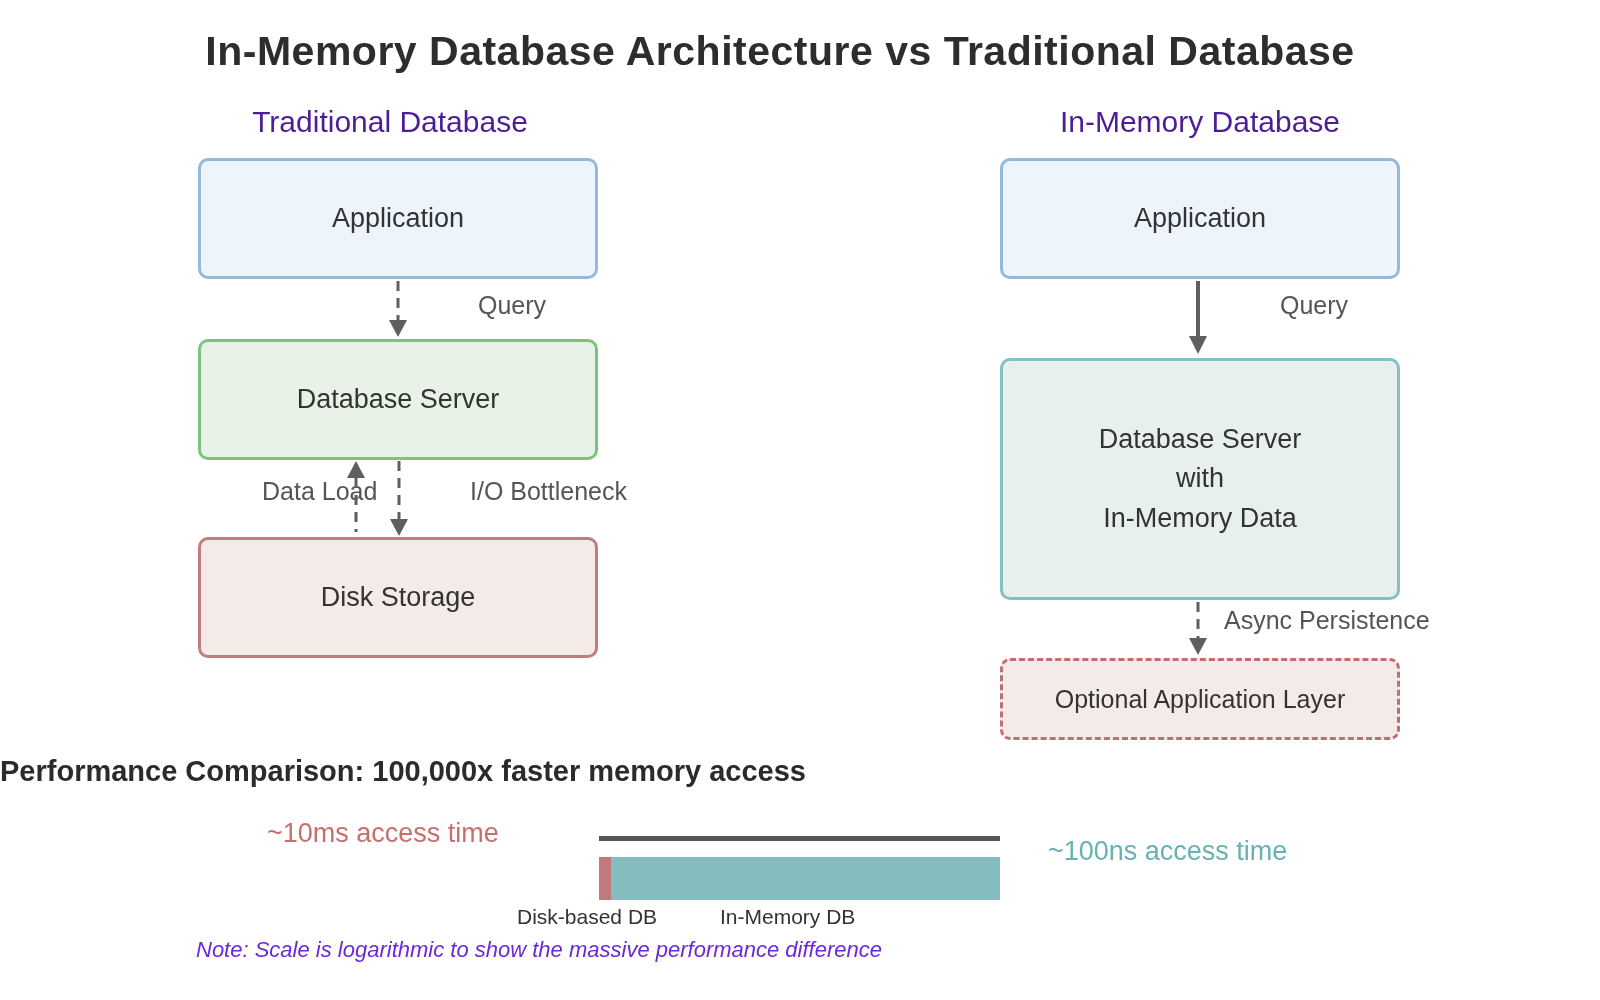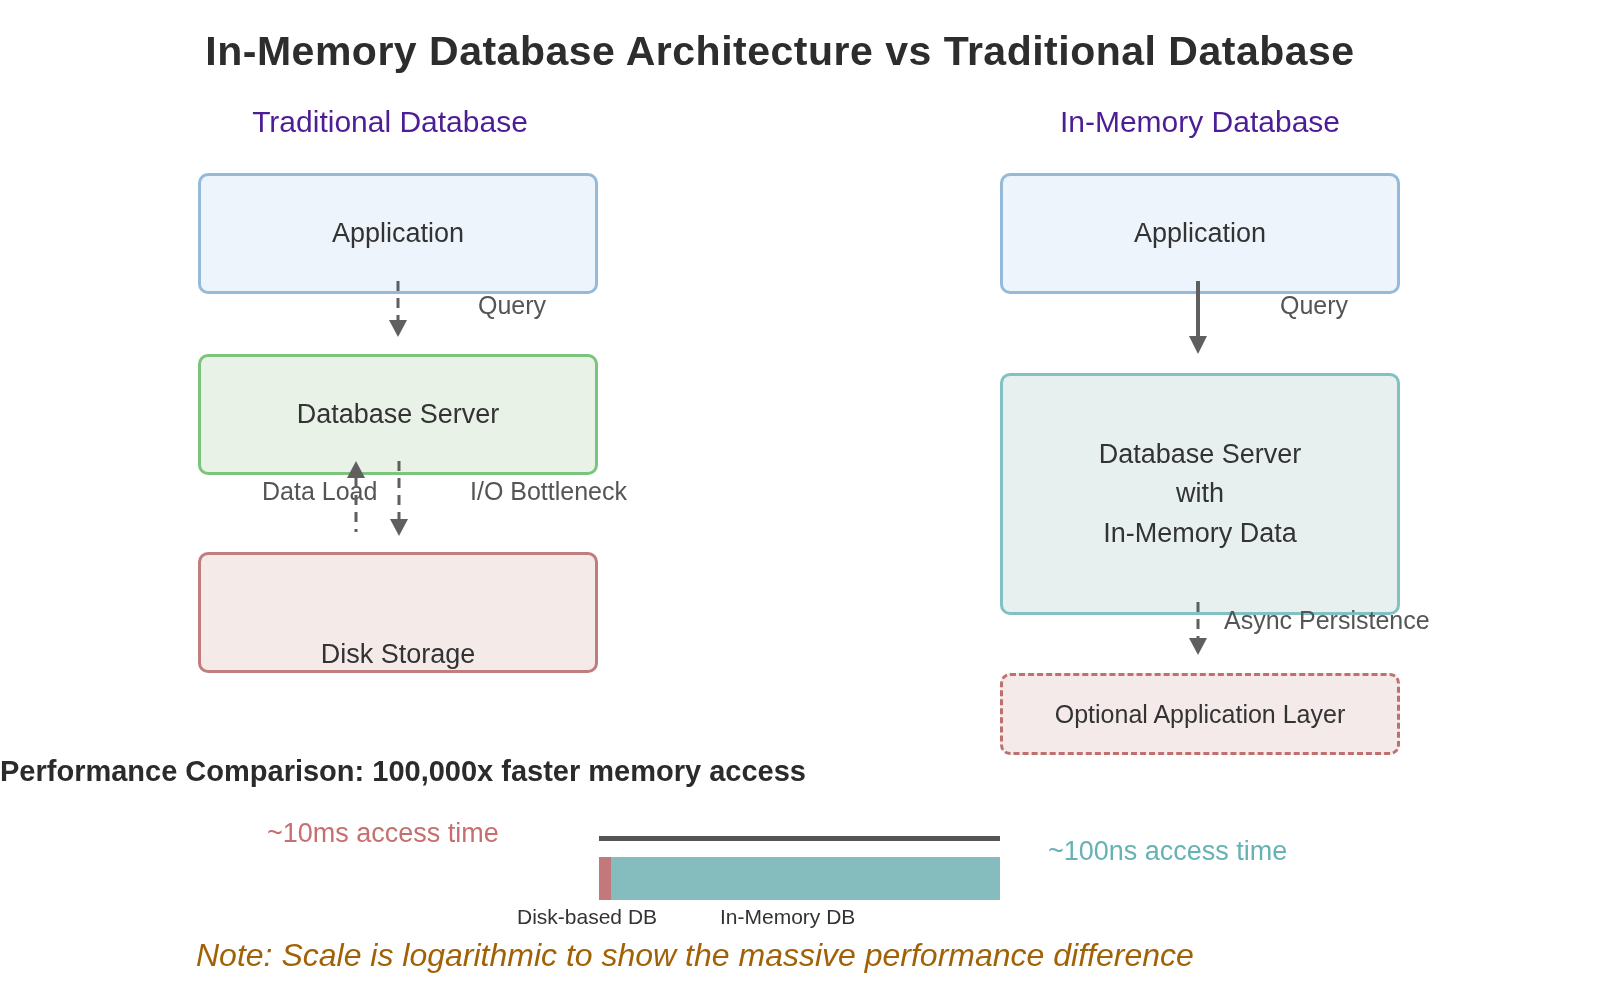--- a/index.html
+++ b/index.html
@@ -32,21 +32,20 @@
     box-sizing: border-box;
     width: 400px;
     border: 3px solid;
     border-radius: 10px;
     display: flex;
     align-items: center;
     justify-content: center;
     text-align: center;
     font-size: 27px;
     color: #333333;
-    margin-top: 15px;
   }
   .node-box.blue  { background: #eef4fb; border-color: #94b9d9; }
   .node-box.green { background: #e9f2e7; border-color: #7cc47e; }
   .node-box.teal  { background: #e7f0ef; border-color: #82c1c1; white-space: pre-line; line-height: 1.45; }
   .node-box.red   { background: #f4ebe9; border-color: #bf7d7d; }
   .node-box.dashed-red {
     background: #f5eaea;
     border: 3px dashed #c06f6f;
     font-size: 25px;
   }
@@ -97,23 +96,23 @@
     top: 905px;
     font-size: 21px;
     color: #333333;
     white-space: nowrap;
   }
   .bar-label.disk   { left: 517px; }
   .bar-label.memory { left: 720px; }
   .perf-note {
     position: absolute;
     left: 196px; top: 937px;
-    font-size: 32px;
+    font-size: 22px;
     font-style: italic;
-    color: #a16207;
+    color: #6d28d9;
     white-space: nowrap;
   }
 </style>
 </head>
 <body>
 
 <div class="canvas">
 
   <div class="diagram-title">In-Memory Database Architecture vs Traditional Database</div>
 
@@ -126,21 +125,21 @@
   <div class="edge-label" style="left:478px; top:291px;">Query</div>
 
   <div class="node-box green" style="left:198px; top:339px; height:121px;">
     <span>Database Server</span>
   </div>
 
   <div class="edge-label" style="left:262px; top:477px;">Data Load</div>
 
   <div class="edge-label" style="left:470px; top:477px;">I/O Bottleneck</div>
 
-  <div class="node-box red" style="left:198px; top:537px; height:121px;align-items:flex-end;">
+  <div class="node-box red" style="left:198px; top:537px; height:121px;">
     <span>Disk Storage</span>
   </div>
 
   <div class="col-header" style="left:1000px; top:105px;">In-Memory Database</div>
 
   <div class="node-box blue" style="left:1000px; top:158px; height:121px;">
     <span>Application</span>
   </div>
 
   <div class="edge-label" style="left:1280px; top:291px;">Query</div>

